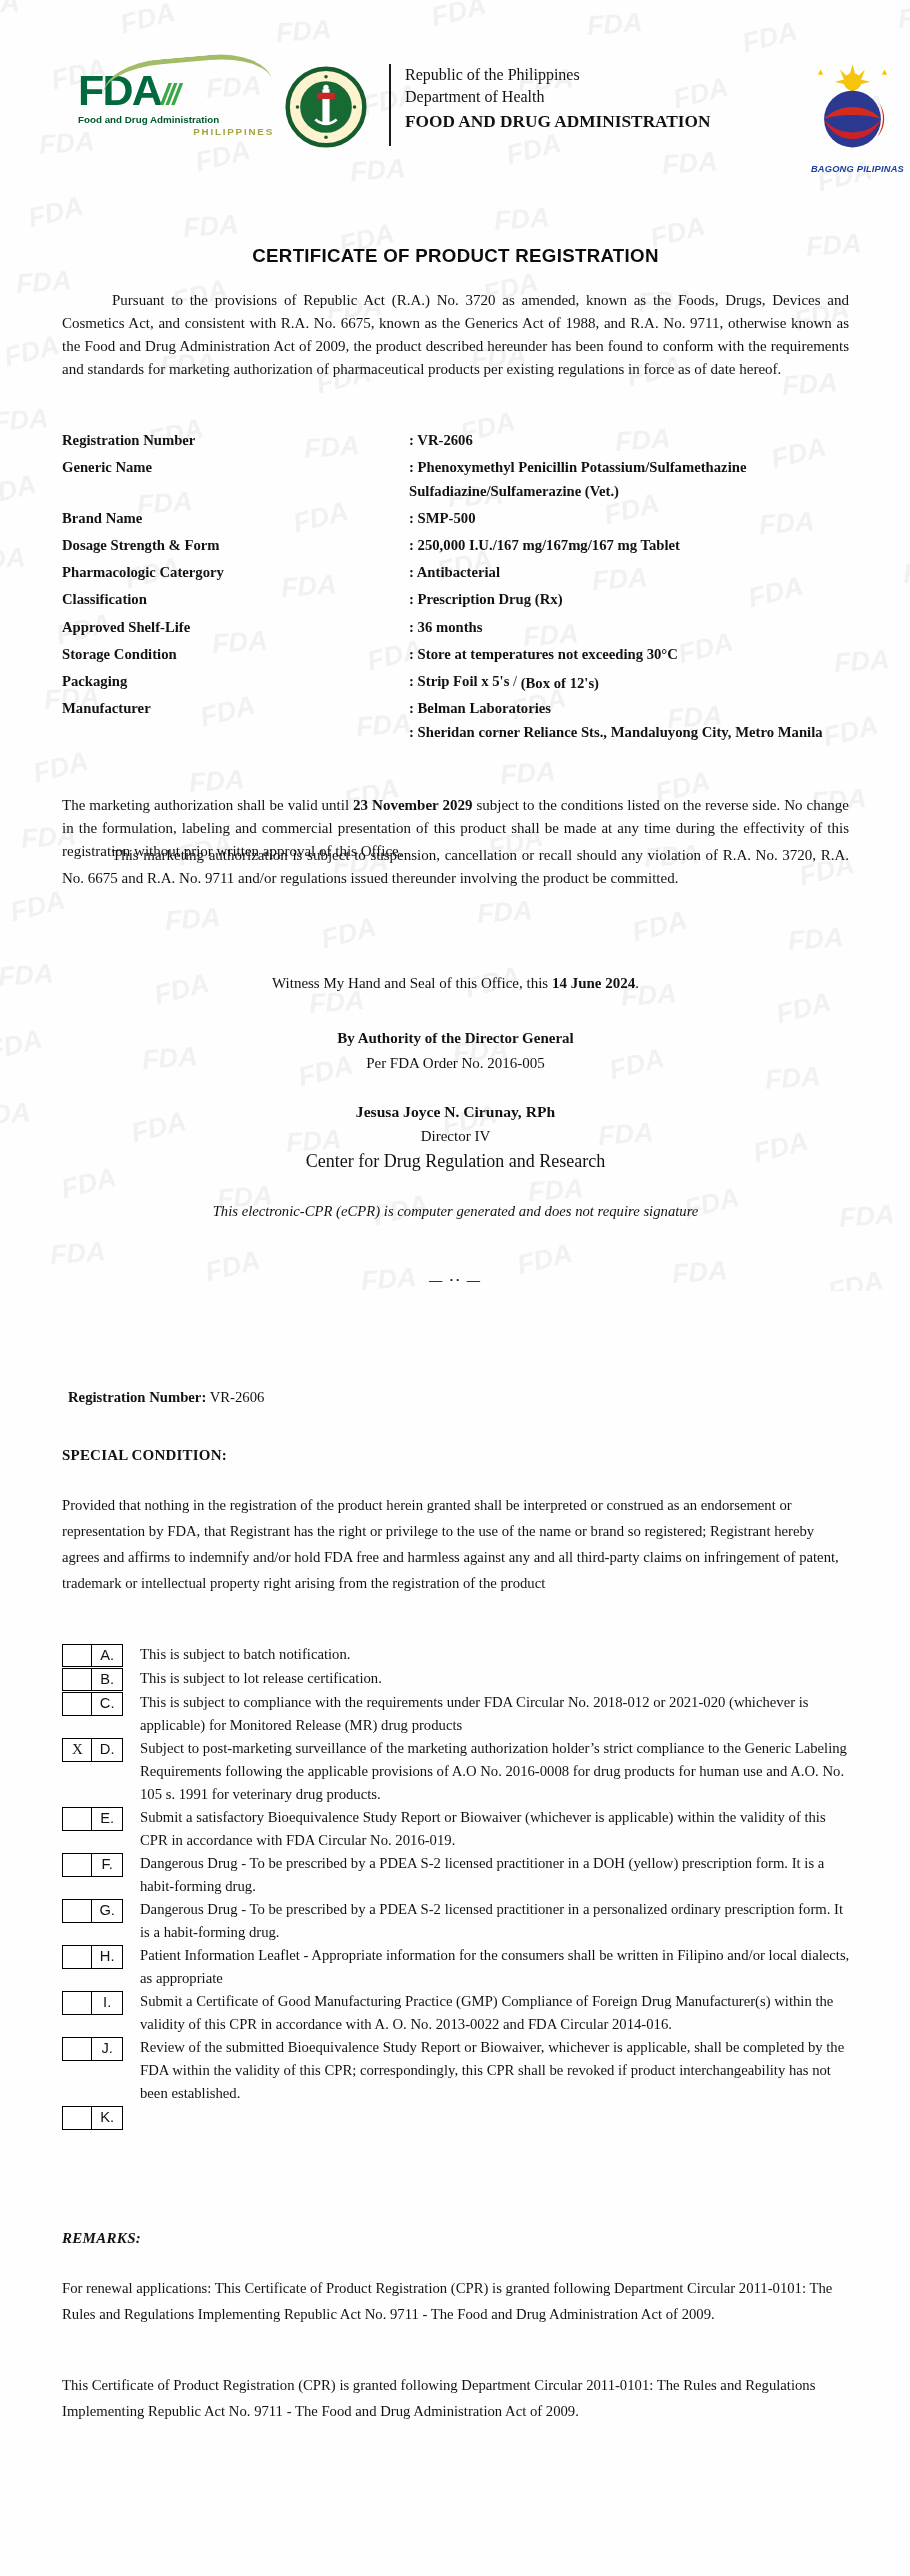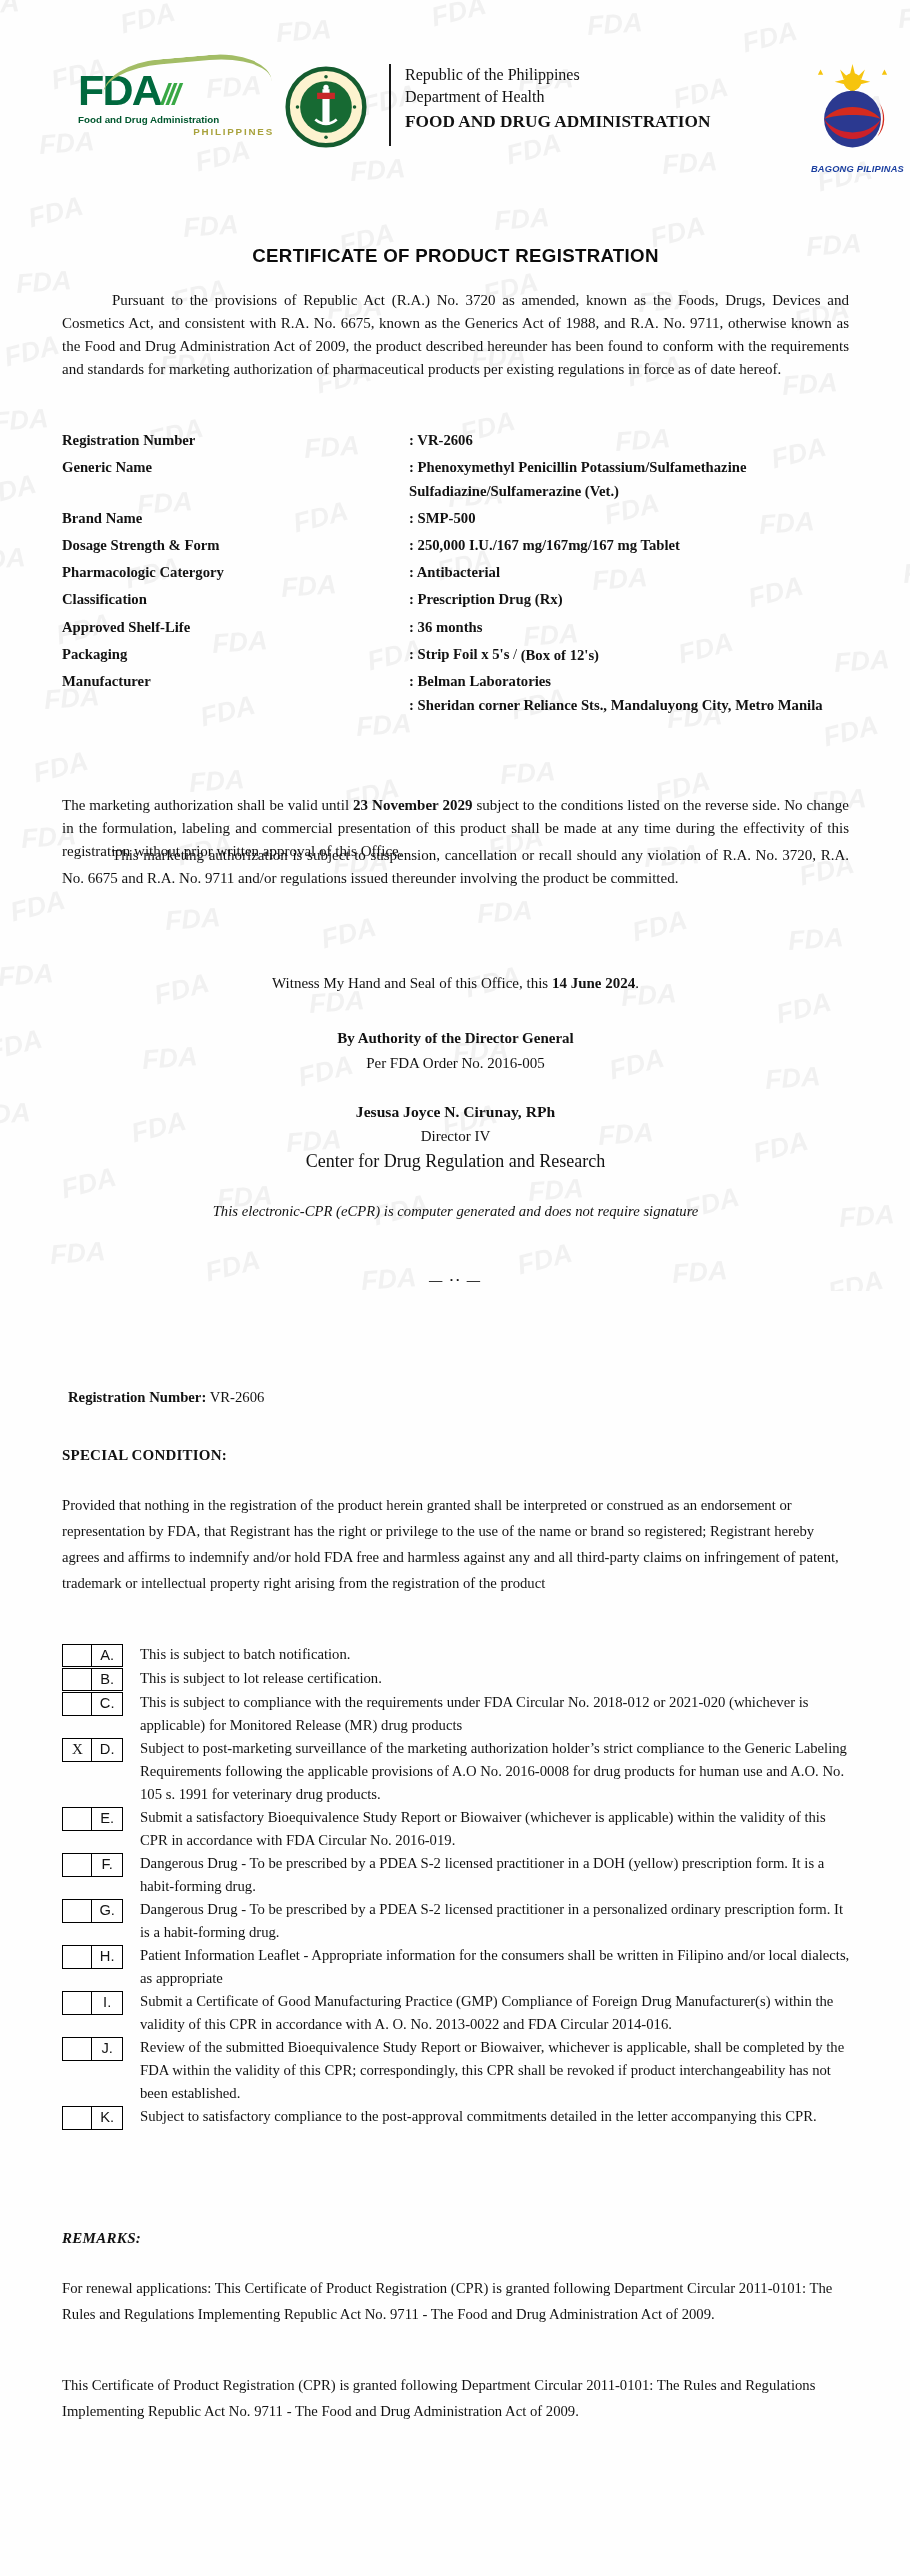--- a/index.html
+++ b/index.html
@@ -300,20 +300,26 @@
           <div class="dval"><span>Prescription Drug (Rx)</span></div>
         </div>
     </div>
     <div class="drow">
       <div class="dlabel">Approved Shelf-Life</div>
       <div class="dvals">
           <div class="dval"><span>36 months</span></div>
         </div>
     </div>
     <div class="drow">
+      <div class="dlabel">Storage Condition</div>
+      <div class="dvals">
+          <div class="dval"><span>Store at temperatures not exceeding 30°C</span></div>
+        </div>
+    </div>
+    <div class="drow">
       <div class="dlabel">Packaging</div>
       <div class="dvals">
         <div class="dval"><span>Strip Foil x 5's</span><span class="psep">/</span><span class="pbox">(Box of 12's)</span></div>
       </div>
     </div>
     <div class="drow">
       <div class="dlabel">Manufacturer</div>
       <div class="dvals">
         <div class="dval"><span>Belman Laboratories</span></div>
         <div class="dval"><span>Sheridan corner Reliance Sts., Mandaluyong City, Metro Manila</span></div>
@@ -415,21 +421,20 @@
           <div class="cb cb-mark"></div>
           <div class="cb cb-letter">J.</div>
         </div>
       <div class="ctext">Review of the submitted Bioequivalence Study Report or Biowaiver, whichever is applicable, shall be completed by the FDA within the validity of this CPR; correspondingly, this CPR shall be revoked if product interchangeability has not been established.</div>
     </div>
     <div class="cond">
       <div class="cbgroup">
           <div class="cb cb-mark"></div>
           <div class="cb cb-letter">K.</div>
         </div>
-      <div class="ctext">Subject to satisfactory compliance to the post-approval commitments detailed in the letter accompanying this CPR.</div>
     </div>
   </div>
 
   <div class="abs remarks-h">REMARKS:</div>
   <div class="abs remarks-p1">For renewal applications: This Certificate of Product Registration (CPR) is granted following Department Circular 2011-0101: The Rules and Regulations Implementing Republic Act No. 9711 - The Food and Drug Administration Act of 2009.</div>
   <div class="abs remarks-p2">This Certificate of Product Registration (CPR) is granted following Department Circular 2011-0101: The Rules and Regulations Implementing Republic Act No. 9711 - The Food and Drug Administration Act of 2009.</div>
 
 </div>
 
 

